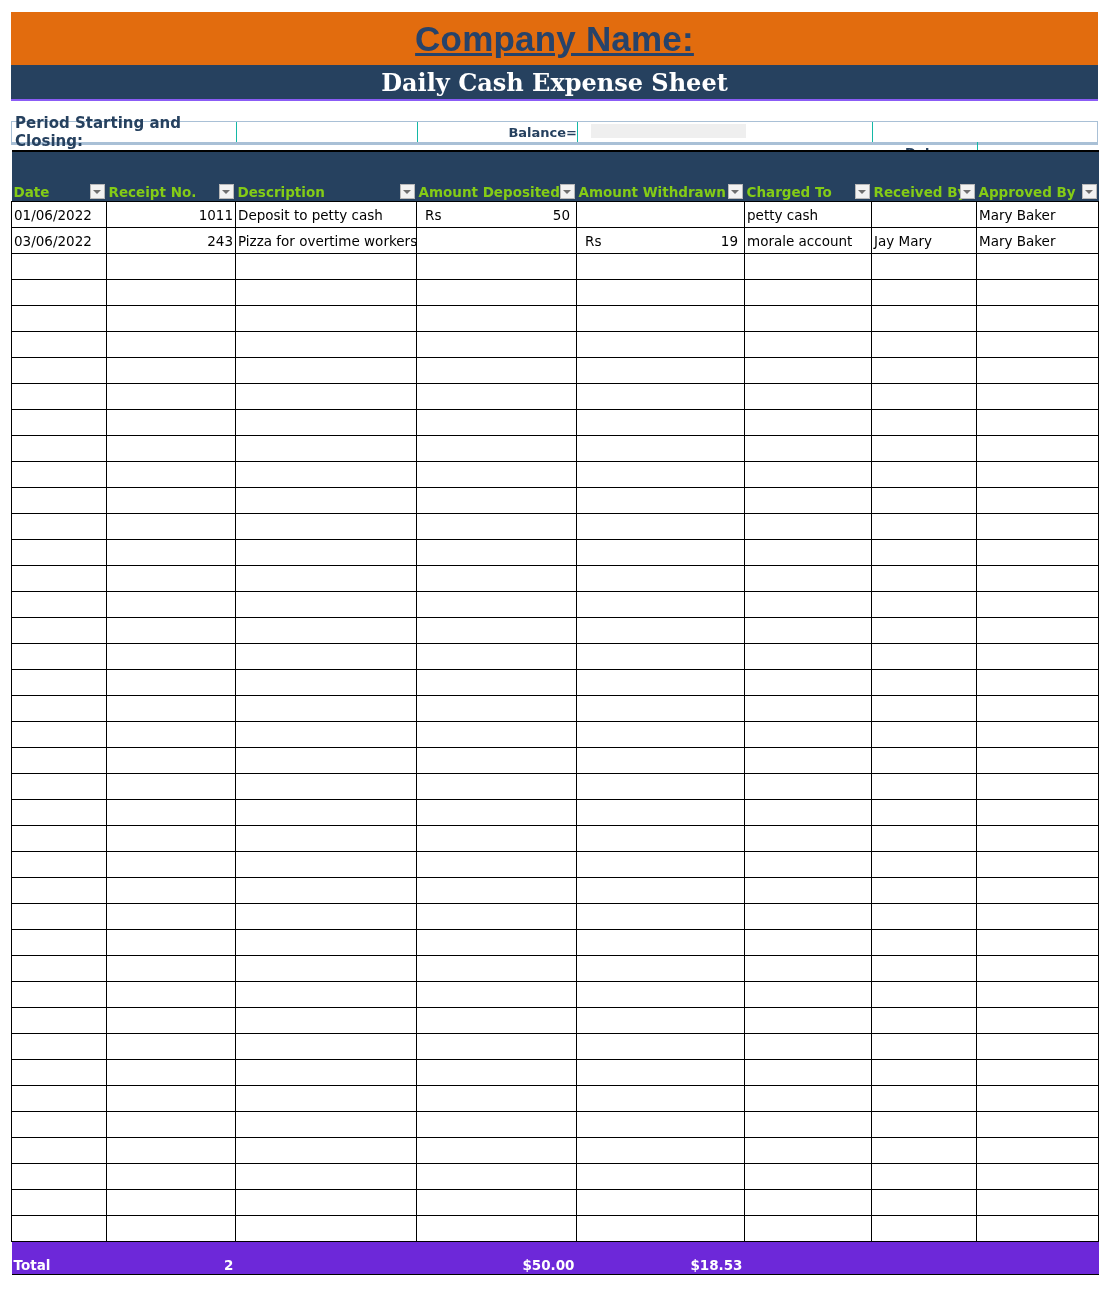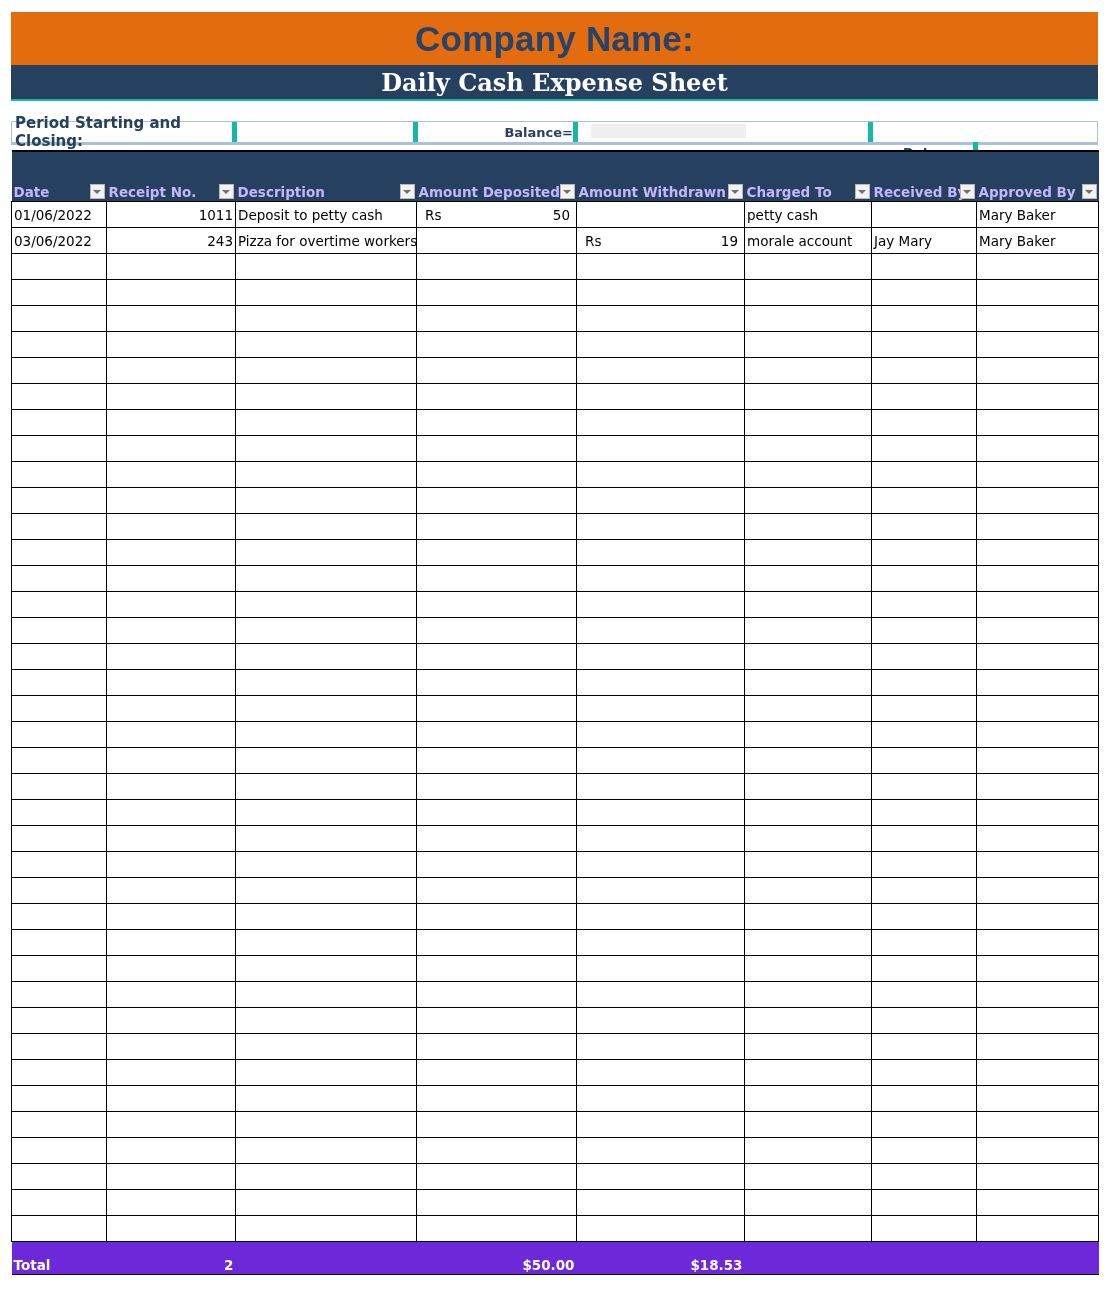--- a/index.html
+++ b/index.html
@@ -2,49 +2,49 @@
 <html><head>
 <meta charset="utf-8">
 <style>
   html, body { margin: 0; padding: 0; background: #ffffff; }
   body { width: 1112px; height: 1293px; position: relative; overflow: hidden;
          font-family: "DejaVu Sans", "Liberation Sans", sans-serif; }
   .sheet { position: absolute; left: 11px; top: 12px; width: 1087px; }
   .banner-company {
     height: 53px; background: #e26c0e; color: #27436a;
     font-family: "Liberation Sans", sans-serif; font-weight: bold; font-size: 35px;
-    display: flex; align-items: center; justify-content: center; letter-spacing: 0.2px;
+    display: flex; align-items: center; justify-content: center; letter-spacing: 0.2px; text-decoration: underline;
   }
   .banner-title {
     height: 34px; background: #26415f; color: #ffffff;
     font-family: "DejaVu Serif", "Liberation Serif", serif; font-weight: bold; font-size: 24px;
     display: flex; align-items: center; justify-content: center;
-    border-bottom: 2px solid #14b8a6;
+    border-bottom: 2px solid #8b5cf6;
   }
   .period-row {
     position: absolute; top: 109px; left: 0; width: 1087px; height: 24px;
     display: flex; border: 1px solid #a9c0d6; border-bottom: 3px solid #a9c0d6; box-sizing: border-box;
   }
-  .period-row > div { border-right: 5px solid #14b8a6; box-sizing: border-box; height: 100%;
+  .period-row > div { border-right: 1px solid #14b8a6; box-sizing: border-box; height: 100%;
                       display: flex; align-items: center; font-size: 13px; color: #26415f; font-weight: bold; }
   .period-row > div:last-child { border-right: none; }
   .p-label { width: 225px; padding-left: 3px; font-size: 15px !important; }
   .p-value { width: 181px; }
   .p-balance { width: 160px; justify-content: flex-end; }
   .p-balval { width: 295px; position: relative; }
   .p-balval .shade { position: absolute; left: 13px; top: 2px; width: 155px; height: 14px; background: #efefef; }
   .p-date { width: 105px; justify-content: center; margin-top: 20px; }
   .p-dateval { flex: 1; }
 
   .table-wrap { position: absolute; top: 138px; left: 0; width: 1087px; }
   table { border-collapse: collapse; table-layout: fixed; width: 1087px; }
   thead tr.spacer td { height: 22px; background: #26415f; border: none; padding: 0; }
   thead tr.spacer { border-top: 2px solid #000; }
   thead th {
-    background: #26415f; color: #c4b5fd; font-size: 13.5px; font-weight: bold; text-align: left;
+    background: #26415f; color: #84cc16; font-size: 13.5px; font-weight: bold; text-align: left;
     height: 26px; padding: 0 0 4px 2px; position: relative; white-space: nowrap; overflow: hidden;
     vertical-align: bottom; padding-bottom: 1px;
   }
   thead th .dd {
     position: absolute; right: 2px; bottom: 2px; width: 15px; height: 15px; background: #f2f2f2;
     border: 1px solid #b8b8b8; box-sizing: border-box; display: flex; align-items: center; justify-content: center;
   }
   thead th .dd::after { content: ""; border-left: 4px solid transparent; border-right: 4px solid transparent;
                         border-top: 4px solid #6f6f6f; }
   tbody td {

